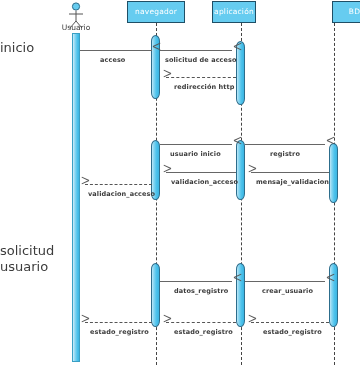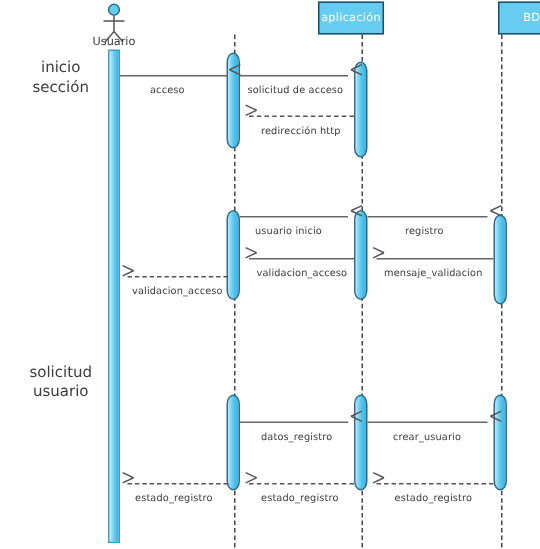--- a/index.html
+++ b/index.html
@@ -96,64 +96,67 @@
   .arrow-open.left  span.a{transform:rotate(-25deg);}
   .arrow-open.left  span.b{transform:rotate(25deg);}
 
   .msg-label{
     position:absolute;
     font-size:6.5px;
     color:#3c3c3c;
     white-space:nowrap;
     line-height:1;
     letter-spacing:.1px;
+    font-weight:bold;
   }
 
   
   .section-label{
     position:absolute;
-    font-size:10px;
-    color:#3c3c3c;
-    text-align:center;
+    font-size:13px;
+    color:#3c3c3c;
+    text-align:left;
     line-height:1.25;
     width:81px;
   }
 </style>
 </head>
 <body>
 
 <div id="canvas">
 
   <div class="actor" style="left:63px;top:2px;">
     <svg width="26" height="30" viewBox="0 0 26 30" xmlns="http://www.w3.org/2000/svg">
       <circle cx="13" cy="4.5" r="3.6" fill="#66ccf0" stroke="#2c6d8c" stroke-width="1"></circle>
       <line x1="13" y1="8.6" x2="13" y2="19" stroke="#555555" stroke-width="1"></line>
       <line x1="6" y1="12" x2="20" y2="12" stroke="#555555" stroke-width="1"></line>
       <line x1="13" y1="19" x2="7" y2="26" stroke="#555555" stroke-width="1"></line>
       <line x1="13" y1="19" x2="19" y2="26" stroke="#555555" stroke-width="1"></line>
     </svg>
   </div>
   <div class="actor-label" style="left:41px;top:24px;">Usuario</div>
 
+  <div class="lifeline-box" style="left:127px;top:1px;width:58px;height:22px;">
+    <span>navegador</span>
+  </div>
   <div class="lifeline-box" style="left:212px;top:1px;width:44px;height:22px;">
     <span>aplicación</span>
   </div>
   <div class="lifeline-box" style="left:311px;top:1px;width:45px;height:22px;margin-left:21px;">
     <span>BD</span>
   </div>
 
   <div class="lifeline" style="left:155.5px;top:23px;height:342px;"></div>
   <div class="lifeline" style="left:240.5px;top:23px;height:342px;"></div>
   <div class="lifeline" style="left:333.5px;top:23px;height:342px;"></div>
 
   <div class="activation actor-bar" style="left:72px;top:33px;height:329px;"></div>
 
   <div class="section-label" style="left:0px;top:40px;">
     <div>inicio</div>
-    <div>sección</div>
   </div>
   <div class="section-label" style="left:0px;top:243px;">
     <div>solicitud</div>
     <div>usuario</div>
   </div>
 
   <div class="activation" style="left:151px;top:35px;height:64px;"></div>
   <div class="activation" style="left:236px;top:41px;height:64px;"></div>
 
   <div class="msg-line" style="left:80px;top:50px;width:72px;"></div>

